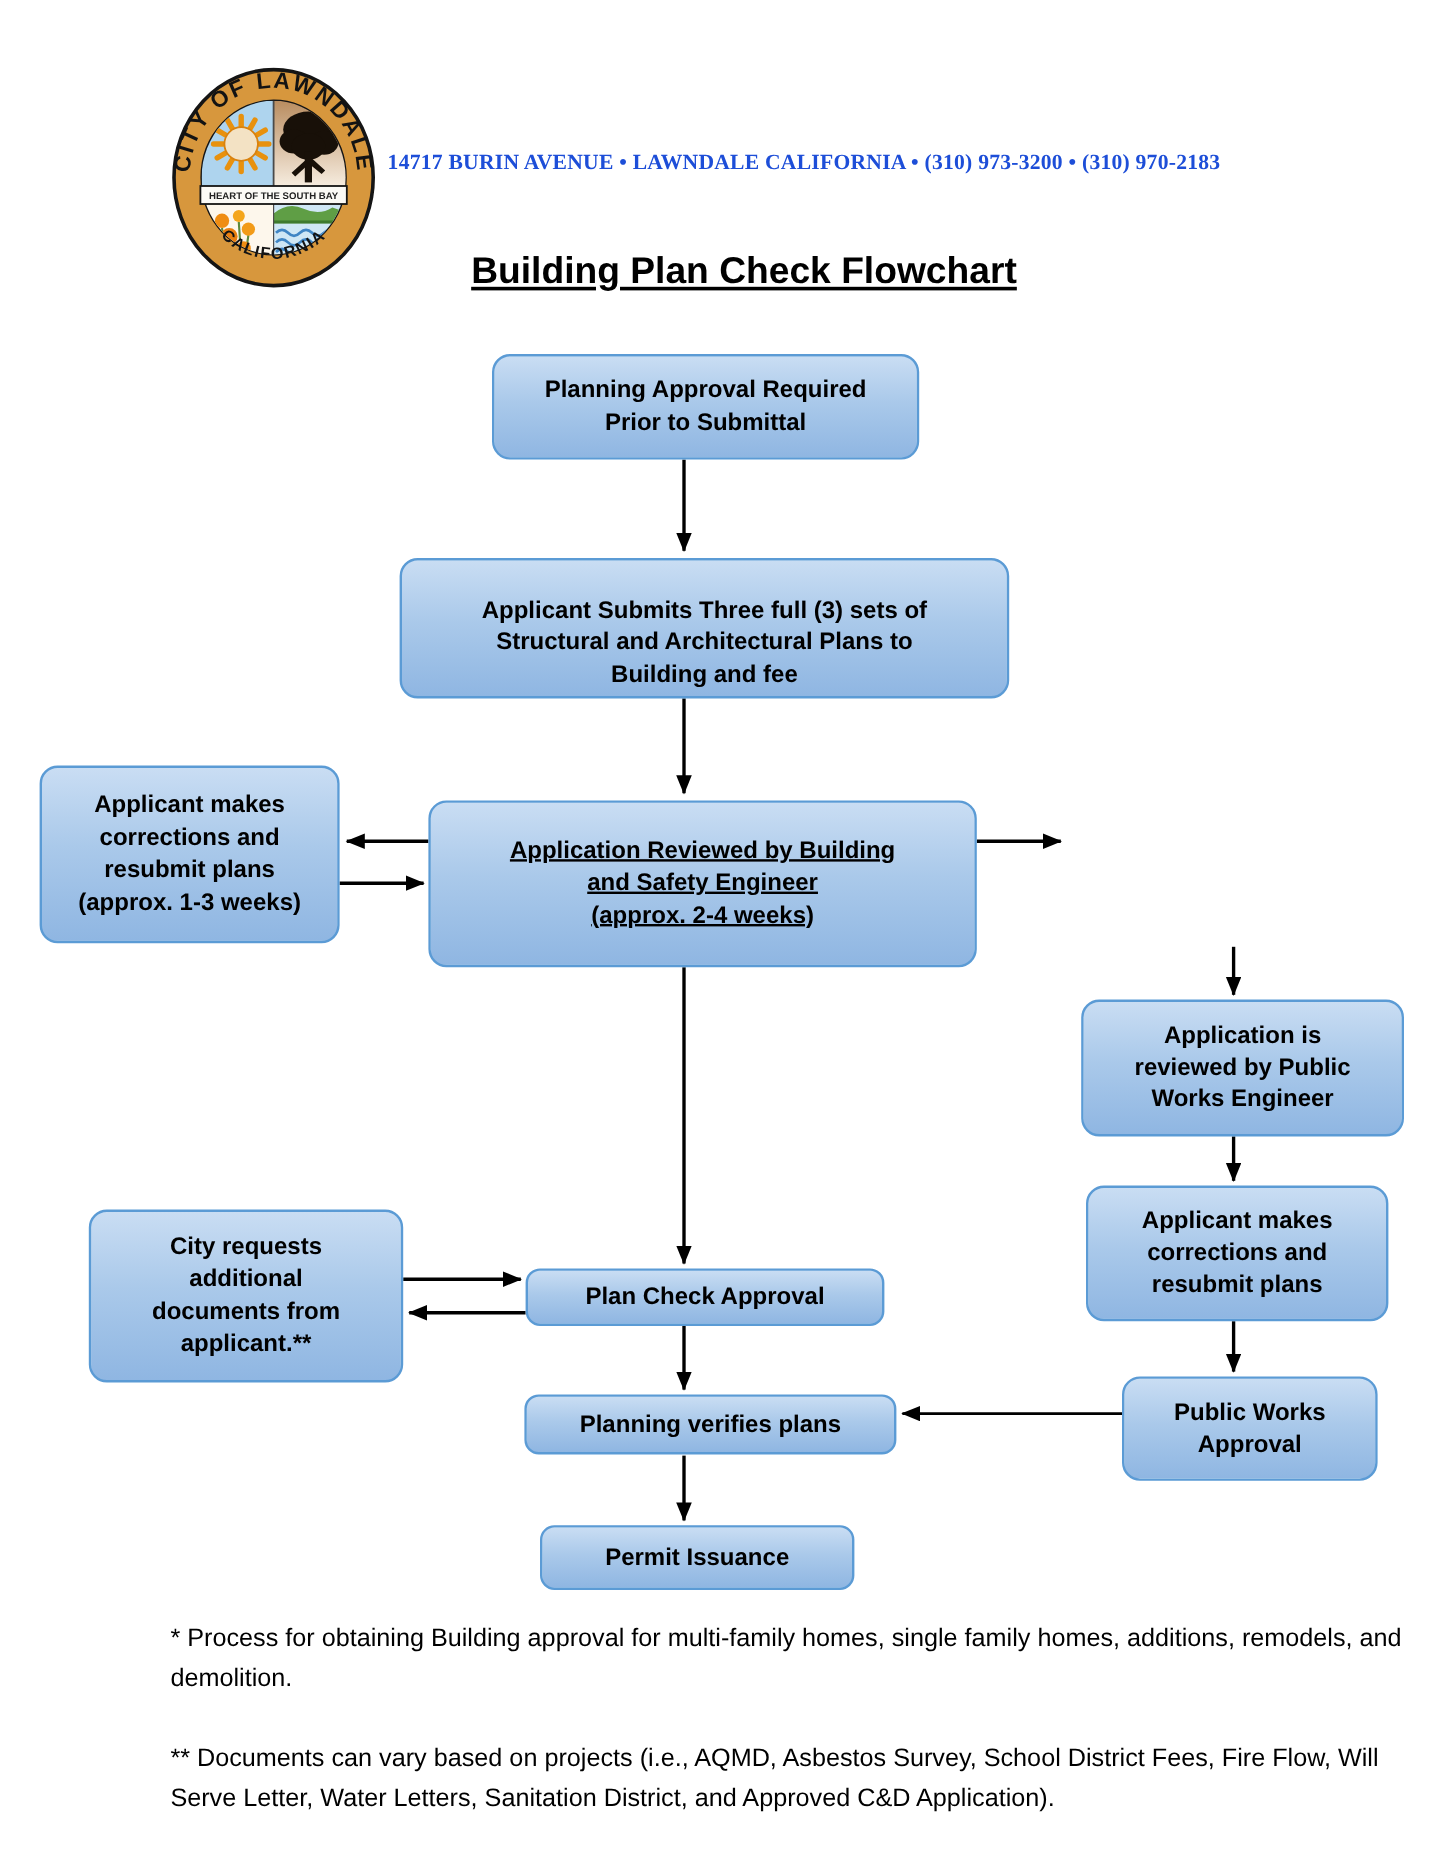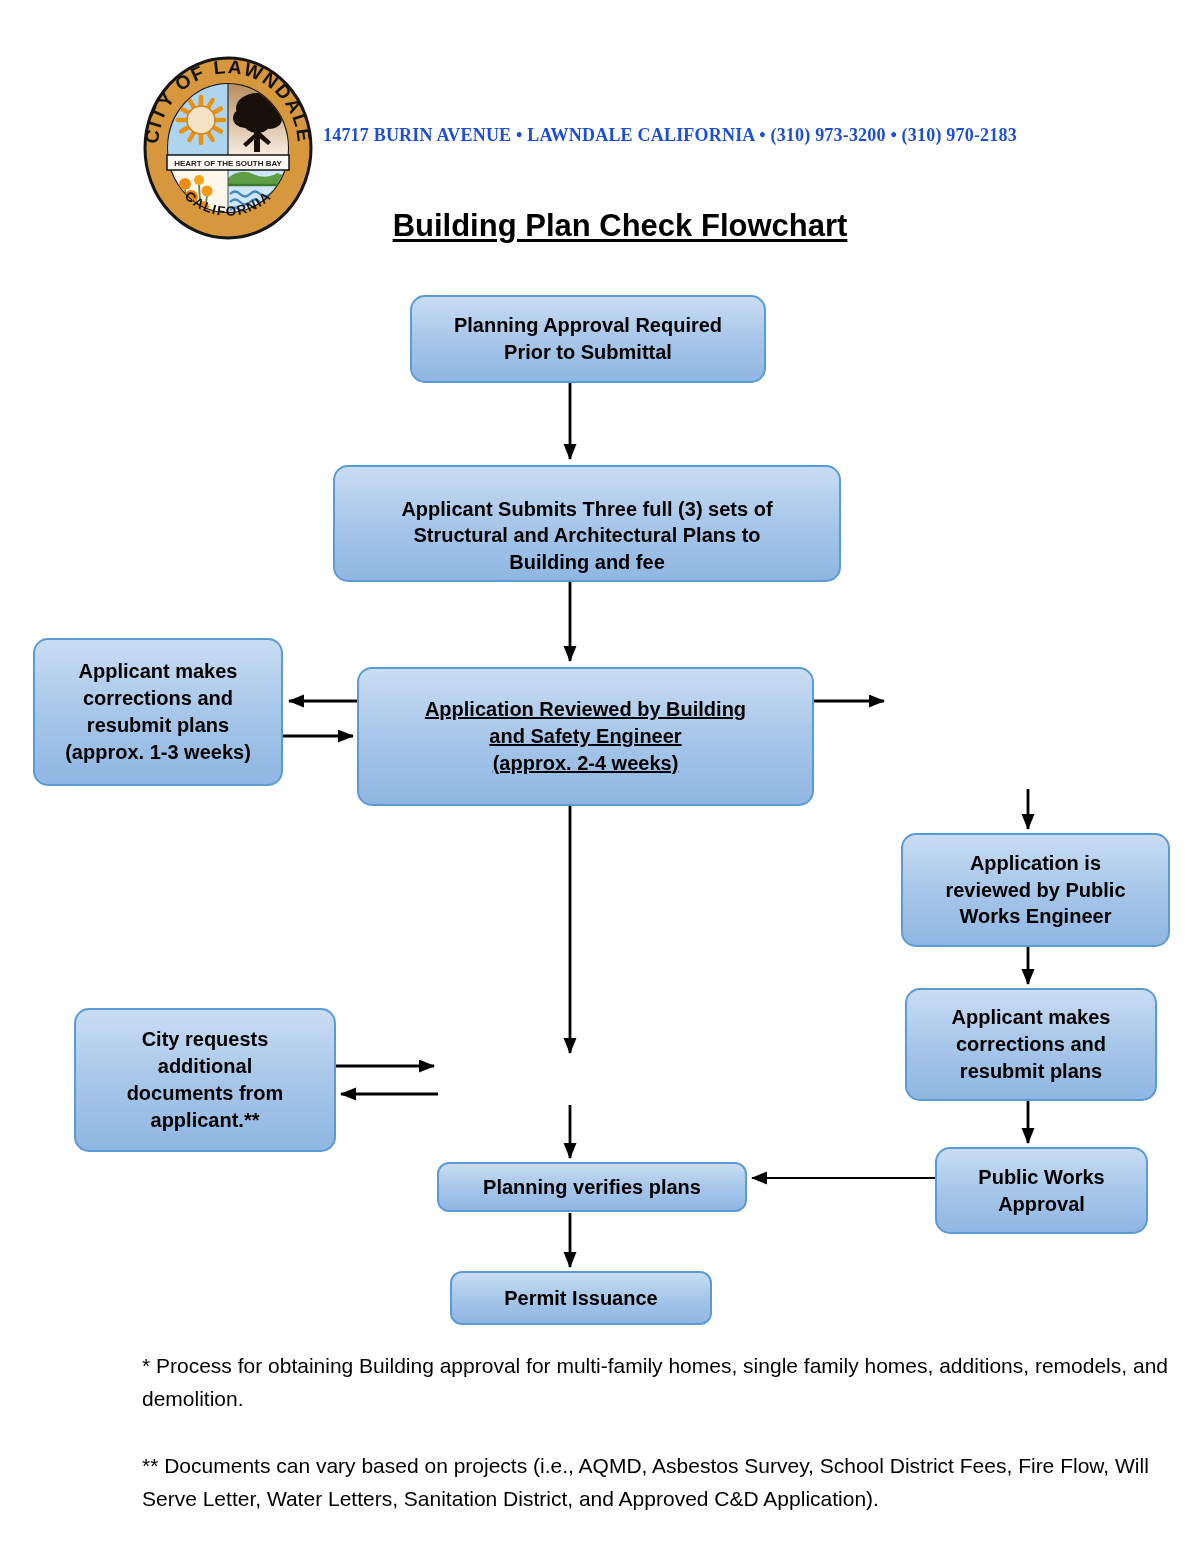--- a/index.html
+++ b/index.html
@@ -165,20 +165,21 @@
   <div class="node n5"><span>Application is
 reviewed by Public
 Works Engineer</span></div>
   <div class="node n6"><span>Applicant makes
 corrections and
 resubmit plans</span></div>
   <div class="node n7"><span>City requests
 additional
 documents from
 applicant.**</span></div>
+  <div class="node n8"><span>Plan Check Approval</span></div>
   <div class="node n9"><span>Planning verifies plans</span></div>
   <div class="node n10"><span>Public Works
 Approval</span></div>
   <div class="node n11"><span>Permit Issuance</span></div>
 
   <p class="footnote fn1">* Process for obtaining Building approval for multi-family homes, single family homes, additions, remodels, and demolition.</p>
   <p class="footnote fn2">** Documents can vary based on projects (i.e., AQMD, Asbestos Survey, School District Fees, Fire Flow, Will Serve Letter, Water Letters, Sanitation District, and Approved C&amp;D Application).</p>
 
 </div>
 

